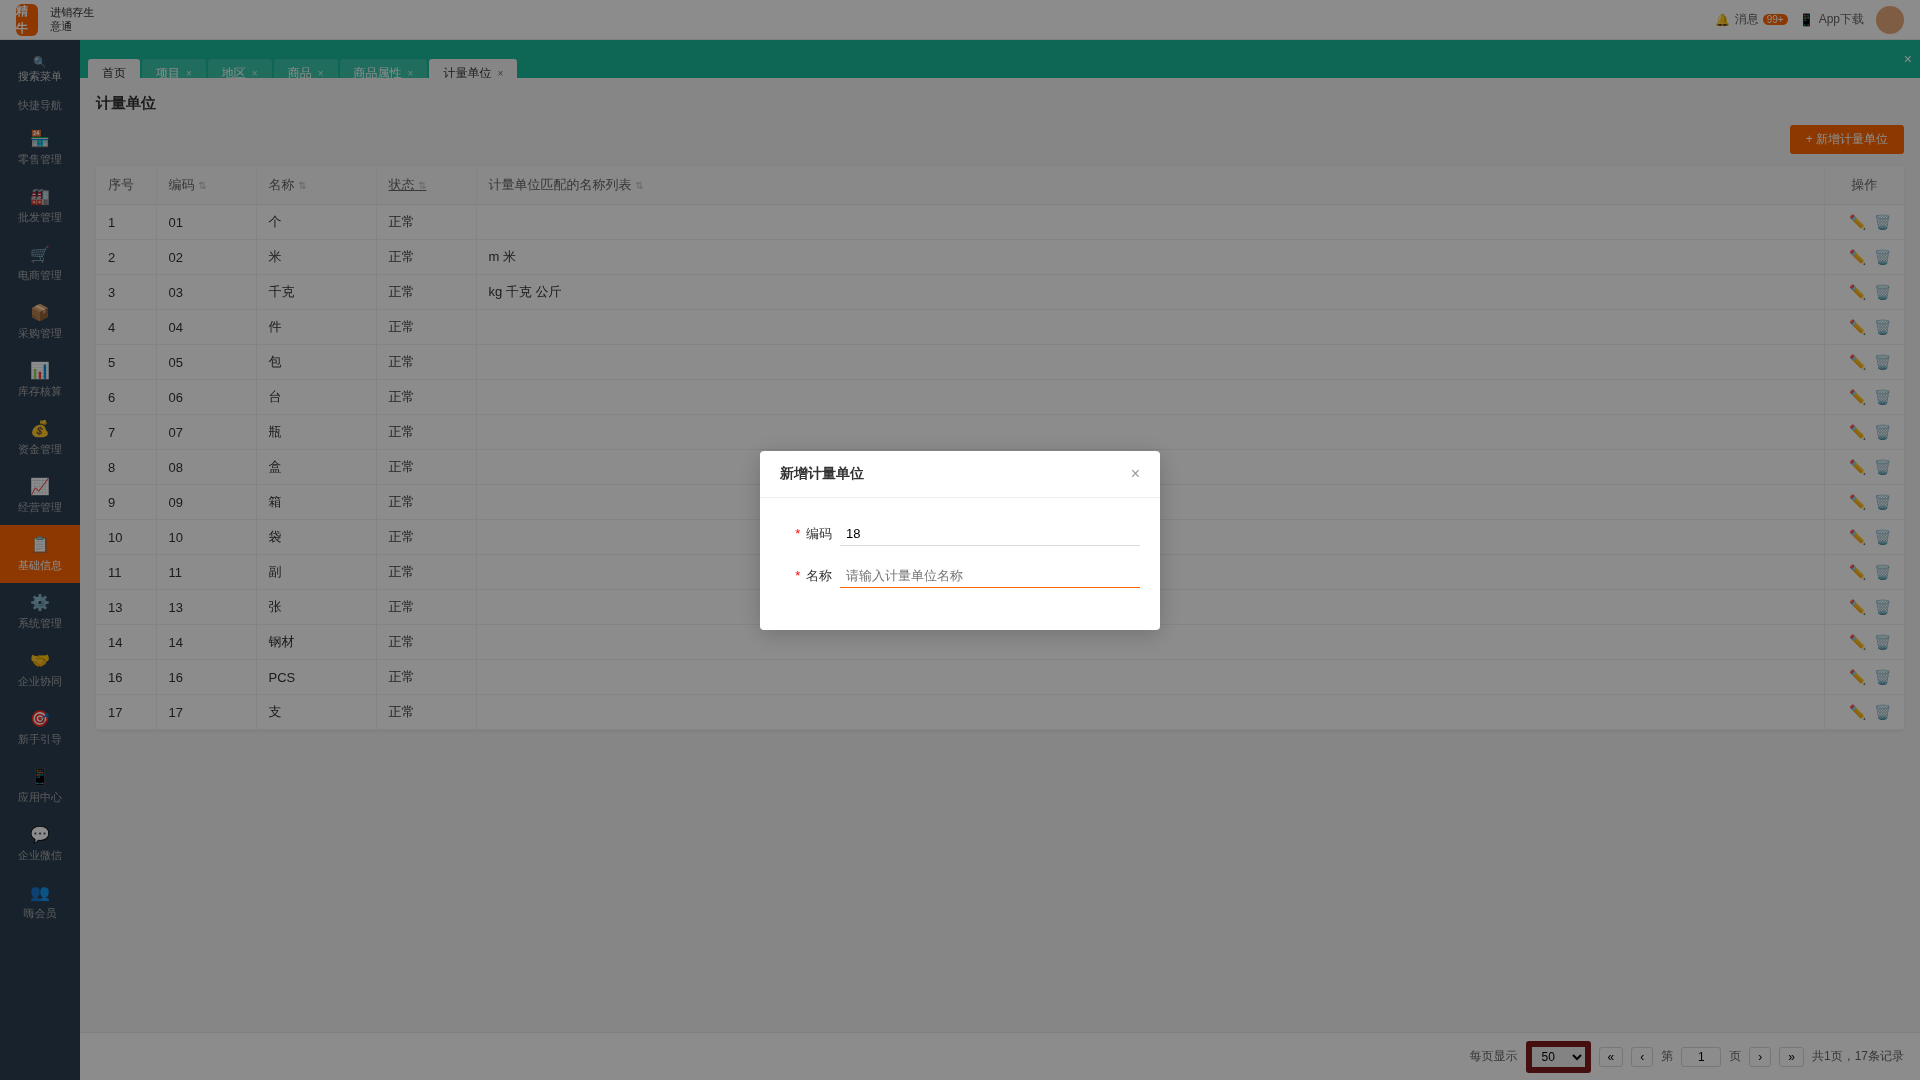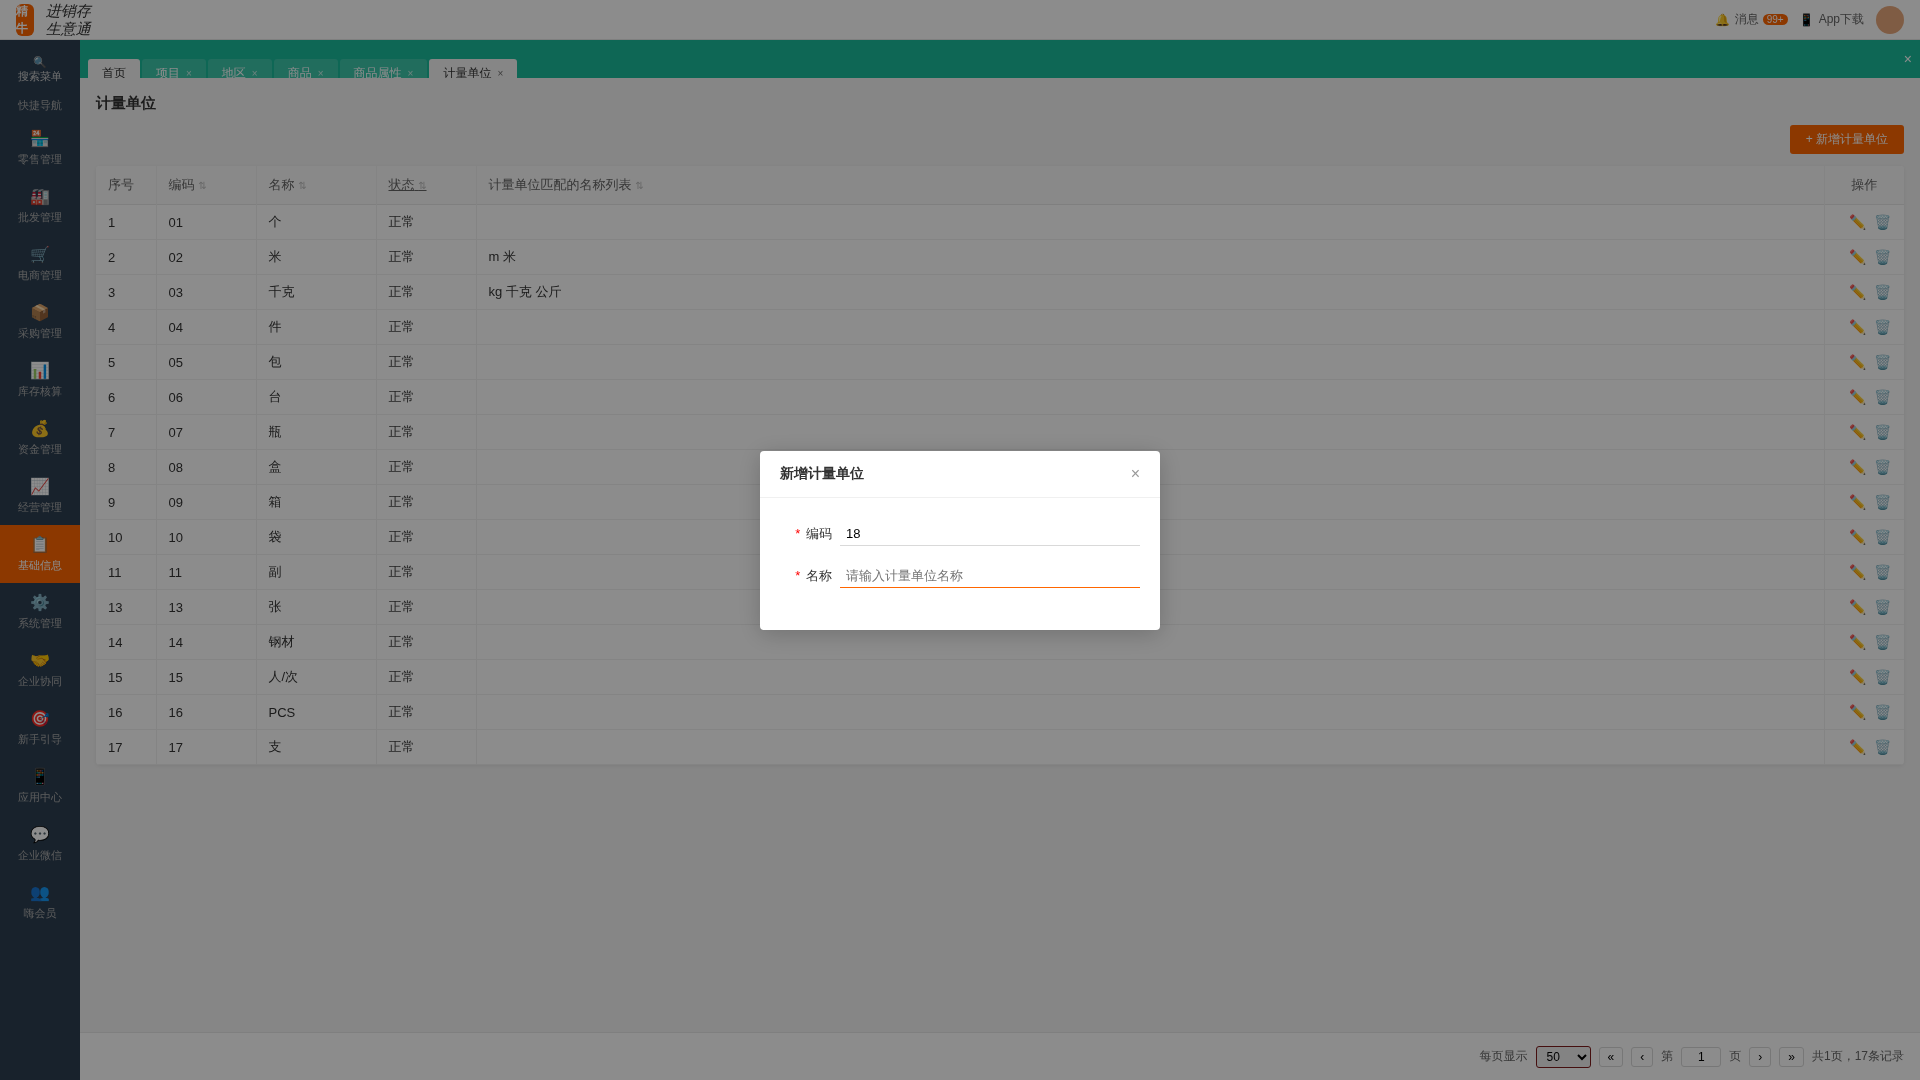--- a/index.html
+++ b/index.html
@@ -3,21 +3,21 @@
   <meta charset="utf-8">
   <style>
     * { box-sizing: border-box; margin: 0; padding: 0; }
     body { font-family: 'Microsoft YaHei', Arial, sans-serif; font-size: 13px; background: #f0f2f5; color: #333; height: 1080px; width: 1920px; overflow: hidden; }
 
     
     .top-bar { height: 40px; background: #fff; display: flex; align-items: center; justify-content: space-between; padding: 0 16px; border-bottom: 1px solid #e8e8e8; }
     .top-bar-left { display: flex; align-items: center; gap: 8px; }
     .logo-area { display: flex; align-items: center; gap: 12px; width: 80px; }
     .logo-icon { width: 32px; height: 32px; background: #f60; border-radius: 6px; display: flex; align-items: center; justify-content: center; color: #fff; font-weight: bold; font-size: 12px; }
-    .logo-text { font-size: 15px; color: #333; line-height: 1.2; font-style: italic; }
+    .logo-text { font-size: 11px; color: #333; line-height: 1.2; }
     .top-bar-right { display: flex; align-items: center; gap: 12px; }
     .notification-btn { display: flex; align-items: center; gap: 4px; font-size: 12px; color: #666; cursor: pointer; position: relative; }
     .badge { background: #f60; color: #fff; border-radius: 8px; padding: 0 4px; font-size: 10px; min-width: 16px; text-align: center; }
     .app-download { display: flex; align-items: center; gap: 4px; font-size: 12px; color: #666; cursor: pointer; }
     .avatar { width: 28px; height: 28px; background: #e8a87c; border-radius: 50%; }
 
     
     .layout { display: flex; height: calc(1080px - 40px); }
 
     
@@ -54,21 +54,21 @@
     tbody td { padding: 8px 12px; color: #333; border-right: 1px solid #f0f0f0; }
     tbody td:last-child { border-right: none; }
     .status-normal { color: #404040; }
     .sort-icon { font-size: 10px; color: #bbb; }
     .action-btns { display: flex; gap: 8px; justify-content: flex-end; }
     .action-icon { cursor: pointer; color: #1abc9c; font-size: 14px; }
     .action-icon.delete { color: #f60; }
 
     
     .pagination-bar { height: 48px; background: #fff; border-top: 1px solid #e8e8e8; display: flex; align-items: center; justify-content: flex-end; padding: 0 16px; gap: 8px; font-size: 12px; color: #666; flex-shrink: 0; }
-    .pagination-select { border: 1px solid #7f1d1d; border-radius: 3px; padding: 2px 6px; font-size: 12px; }
+    .pagination-select { border: 6px solid #7f1d1d; border-radius: 3px; padding: 2px 6px; font-size: 12px; }
     .pagination-btn { border: 1px solid #d9d9d9; background: #fff; padding: 2px 8px; border-radius: 3px; cursor: pointer; font-size: 12px; }
     .pagination-btn:disabled { color: #ccc; cursor: default; }
     .pagination-input { border: 1px solid #d9d9d9; border-radius: 3px; padding: 2px 6px; width: 40px; text-align: center; font-size: 12px; }
 
     
     .modal-overlay { position: fixed; top: 0; left: 0; width: 100%; height: 100%; background: rgba(0,0,0,0.45); z-index: 1000; display: flex; align-items: center; justify-content: center; }
     .modal { background: #fff; border-radius: 4px; width: 400px; box-shadow: 0 4px 24px rgba(0,0,0,0.2); }
     .modal-header { display: flex; align-items: center; justify-content: space-between; padding: 14px 20px; border-bottom: 1px solid #f0f0f0; }
     .modal-title { font-size: 14px; font-weight: bold; color: #333; }
     .modal-close { cursor: pointer; color: #999; font-size: 16px; }
@@ -408,33 +408,20 @@
     <td><span class="status-normal">正常</span></td>
     <td></td>
     <td>
       <div class="action-btns">
         <span class="action-icon">✏️</span>
         <span class="action-icon delete">🗑️</span>
       </div>
     </td>
   </tr>
               <tr>
-    <td>15</td>
-    <td>15</td>
-    <td>人/次</td>
-    <td><span class="status-normal">正常</span></td>
-    <td></td>
-    <td>
-      <div class="action-btns">
-        <span class="action-icon">✏️</span>
-        <span class="action-icon delete">🗑️</span>
-      </div>
-    </td>
-  </tr>
-              <tr>
     <td>16</td>
     <td>16</td>
     <td>PCS</td>
     <td><span class="status-normal">正常</span></td>
     <td></td>
     <td>
       <div class="action-btns">
         <span class="action-icon">✏️</span>
         <span class="action-icon delete">🗑️</span>
       </div>

